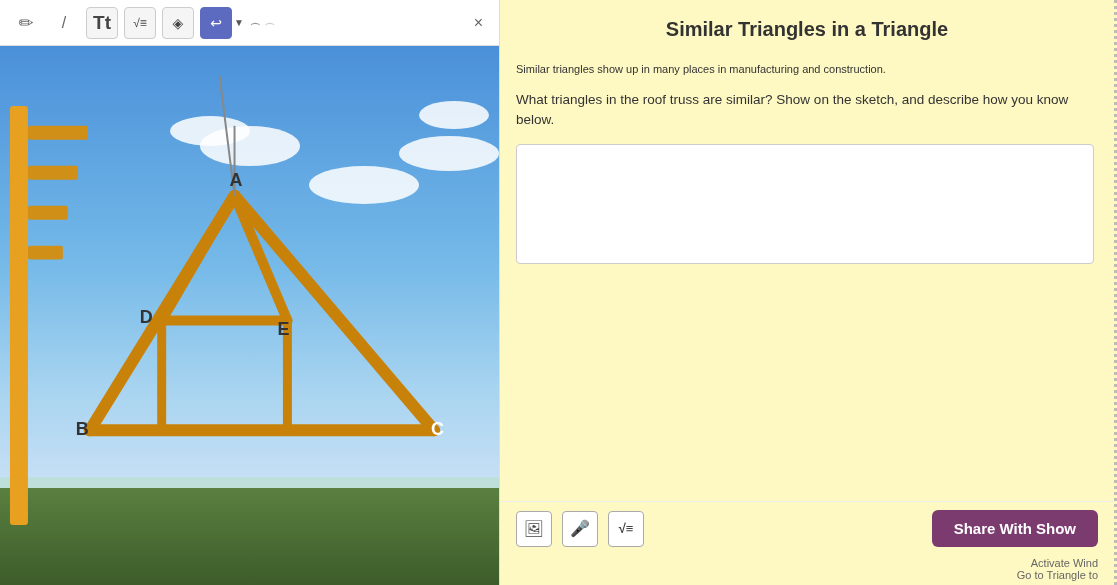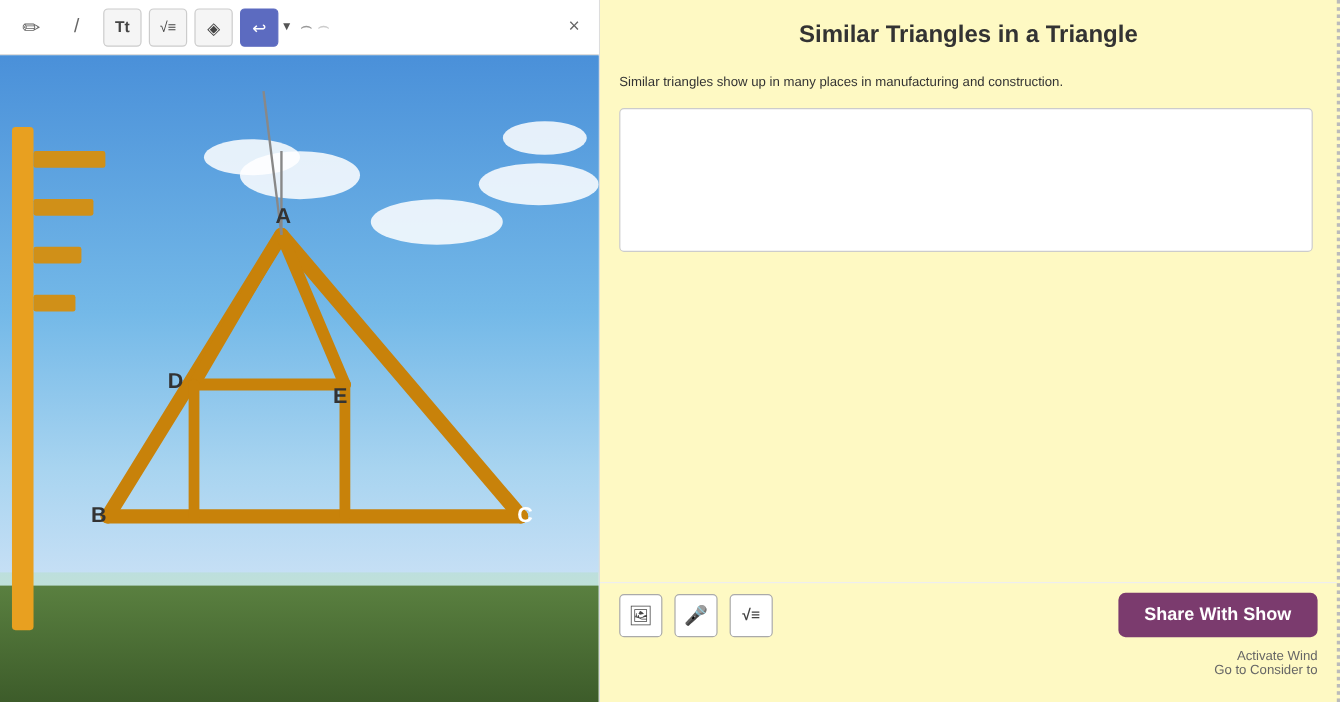--- a/index.html
+++ b/index.html
@@ -236,39 +236,39 @@
       font-size: 15px;
       font-weight: 600;
       cursor: pointer;
       white-space: nowrap;
     }
 
     .activate-text {
       font-size: 11px;
       color: #666;
       text-align: right;
-      padding: 2px 16px 20px 0;
+      padding: 2px 16px 4px 0;
     }
 
     .dotted-border-right {
       border-right: 3px dotted #bbb;
     }
   </style>
 </head>
 <body>
 
 <div class="main-container">
 
   <div class="left-panel">
 
     <div class="toolbar" style="position:relative;">
 
       <button class="tool-btn pencil-draw" title="Pencil">✏</button>
       <button class="tool-btn pencil-draw" title="Draw" style="font-size:16px;">/</button>
-      <button class="tool-btn" title="Text" style="font-weight:bold; font-size:13px;">Tt</button>
+      <button class="tool-btn" title="Text" style="font-weight:bold; font-size:19px;">Tt</button>
       <button class="tool-btn" title="Math" style="font-size:12px;">√≡</button>
       <button class="tool-btn" title="Eraser" style="font-size:14px;">◈</button>
       <div class="tool-dropdown">
         <button class="tool-btn active" title="Hand" style="font-size:14px;">↩</button>
         <span class="chevron">▼</span>
       </div>
       <div class="undo-redo">
         <span style="font-size:16px; color:#999; cursor:pointer;">⌢</span>
         <span style="font-size:16px; color:#ccc; cursor:pointer;">⌢</span>
       </div>
@@ -328,36 +328,37 @@
   <div class="right-panel dotted-border-right">
 
     <div class="right-header">
       <div class="page-title">Similar Triangles in a Triangle</div>
     </div>
 
     <div class="content-area">
       <p class="description-text">Similar triangles show up in many places in manufacturing and construction.</p>
 
 
+      <p class="question-text">What triangles in the roof truss are similar? Show on the sketch, and describe how you know below.</p>
 
       <div class="answer-box"></div>
     </div>
 
     <div class="bottom-toolbar">
       <button class="icon-btn" title="Insert Image">
         <span>🖼</span>
       </button>
       <button class="icon-btn" title="Microphone">
         <span>🎤</span>
       </button>
       <button class="icon-btn" title="Math Input" style="font-size:13px; font-weight:bold;">
         <span>√≡</span>
       </button>
       <button class="share-btn">Share With Show</button>
     </div>
 
     <div class="activate-text">
       <span>Activate Wind</span><br>
-      <span>Go to Consider to</span>
+      <span>Go to Triangle to</span>
     </div>
   </div>
 
 </div>
 
 </body></html>

